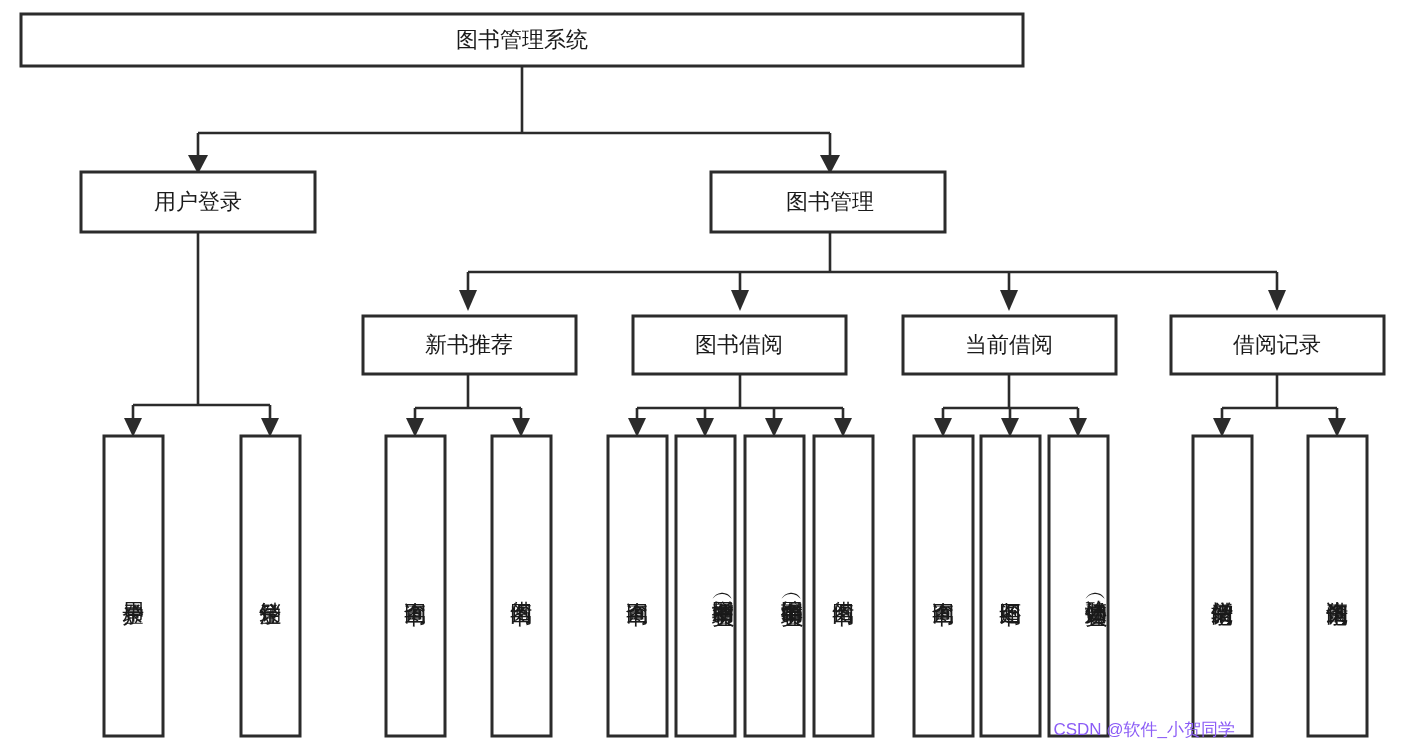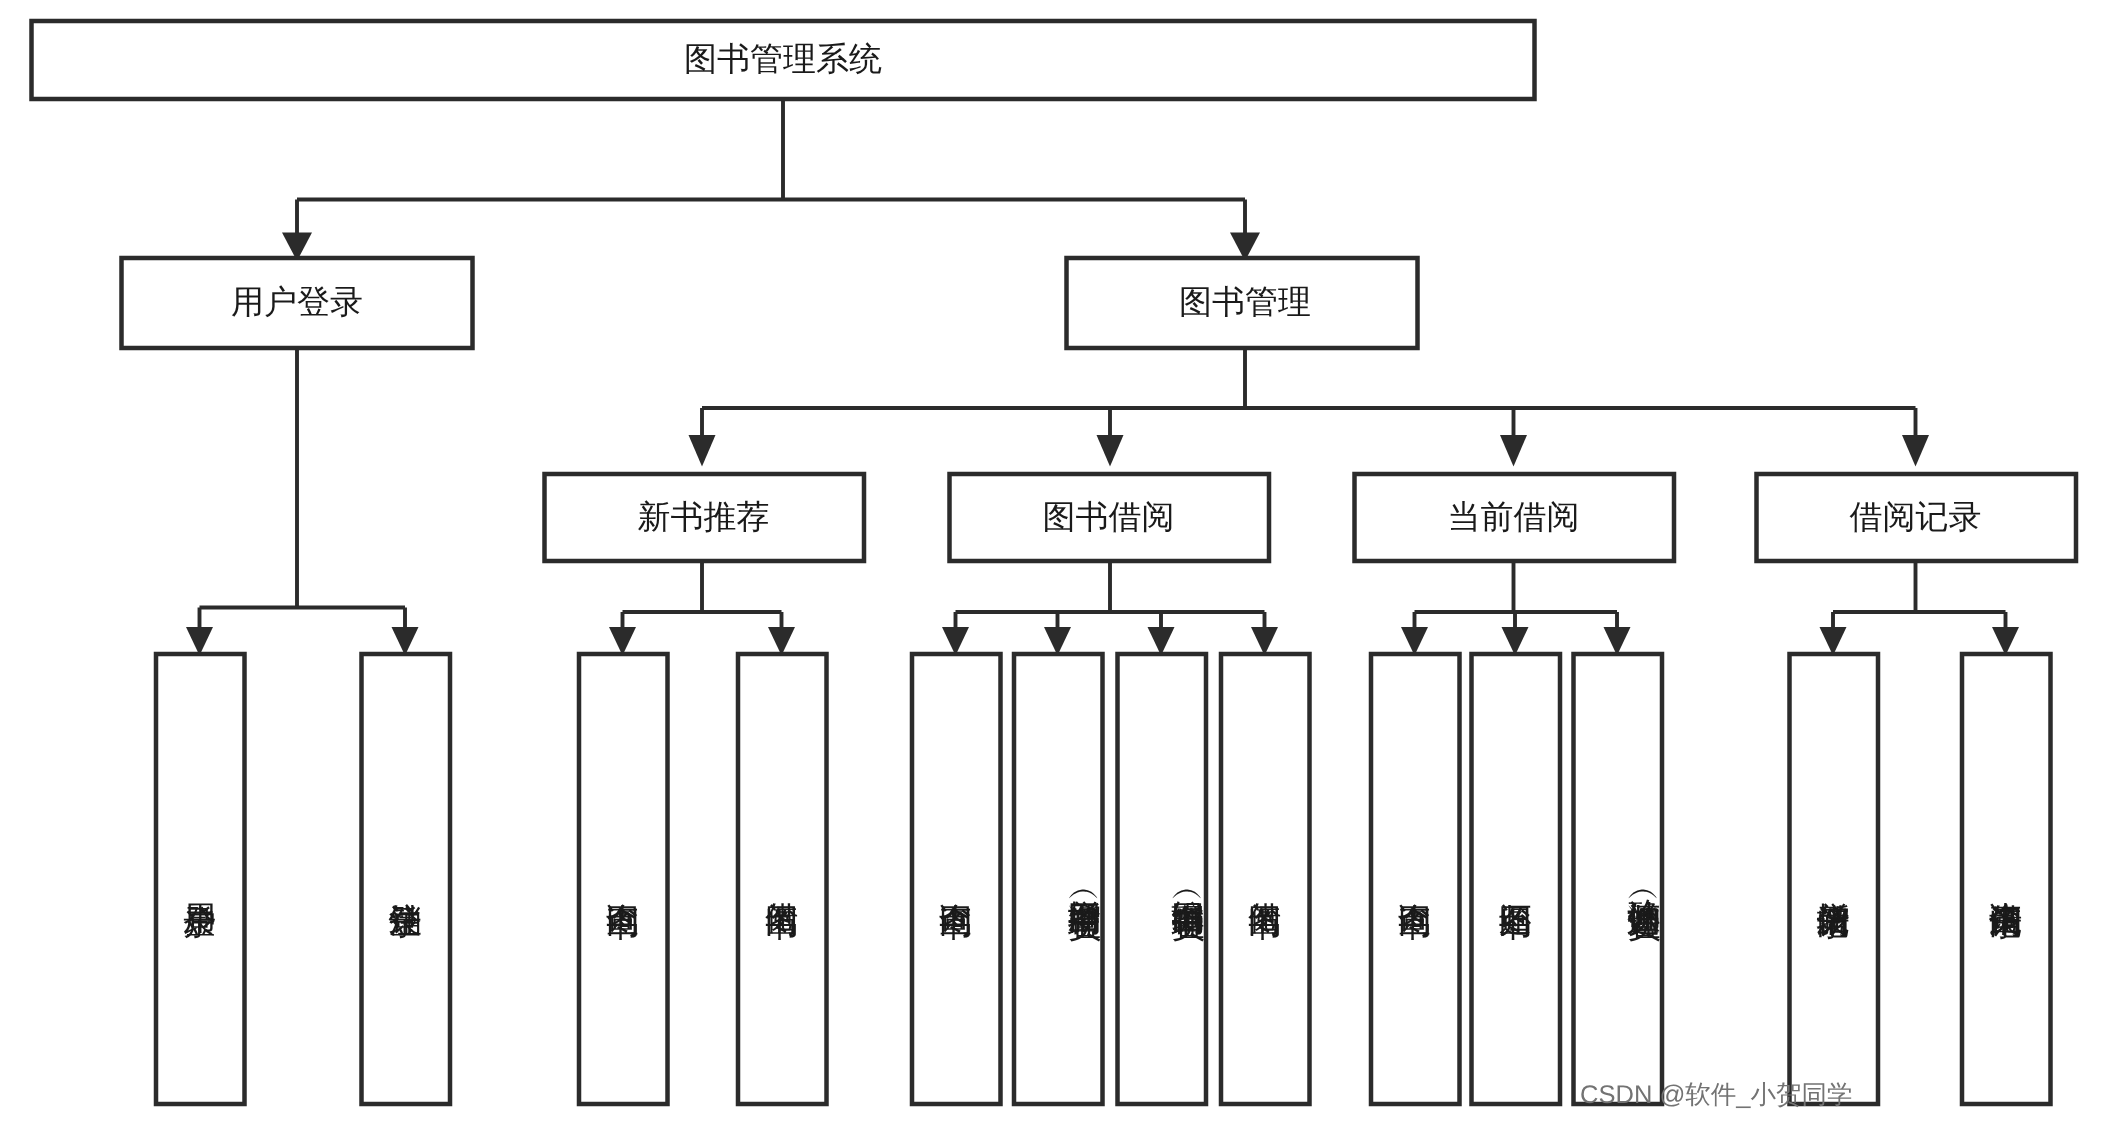--- a/index.html
+++ b/index.html
@@ -26,21 +26,21 @@
     font-family:"Liberation Sans","DejaVu Sans",sans-serif;
     font-size:22px;line-height:1.06;
     color:#1a1a1a;
     letter-spacing:1px;
     white-space:nowrap;
     pointer-events:none;
   }
   .watermark{
     position:absolute;right:8px;bottom:6px;
     font-family:"Liberation Sans","DejaVu Sans",sans-serif;
-    font-size:17px;color:#737373;white-space:nowrap;
+    font-size:17px;color:#8b5cf6;white-space:nowrap;
   }
 </style>
 </head>
 <body>
 
 <div id="stage">
 
   <svg id="diagram" viewBox="0 0 1405 747">
     <defs>
       <marker id="arrow" viewBox="0 0 12 12" refX="6" refY="10" markerWidth="9" markerHeight="11" orient="auto-start-reverse" markerUnits="userSpaceOnUse">

